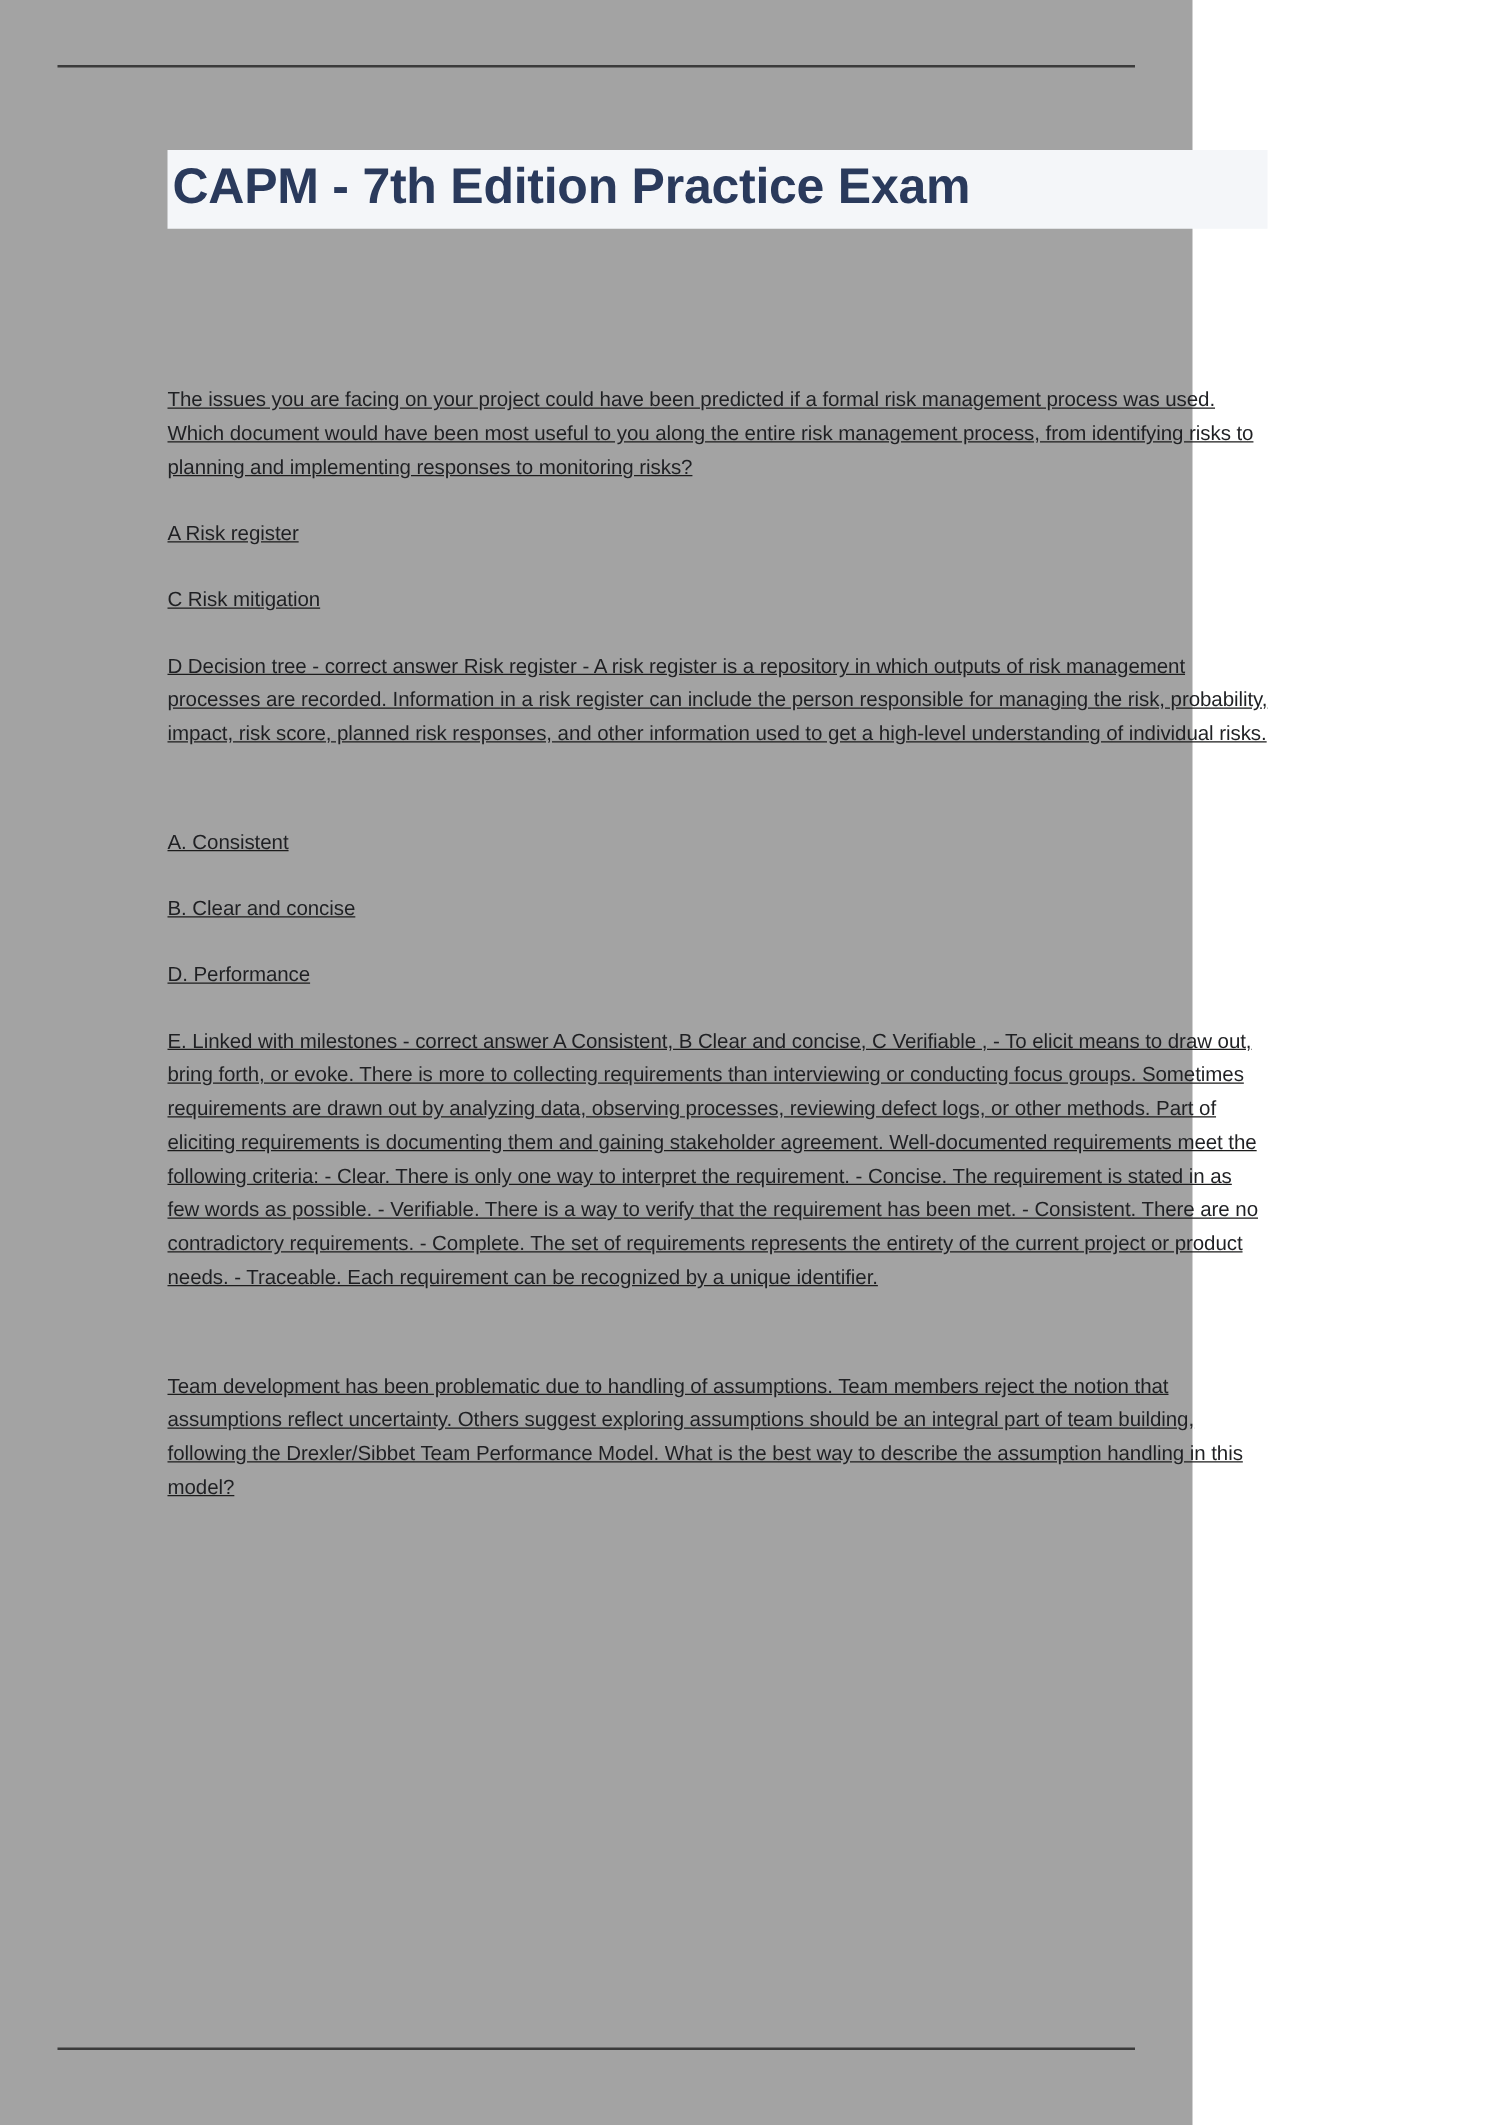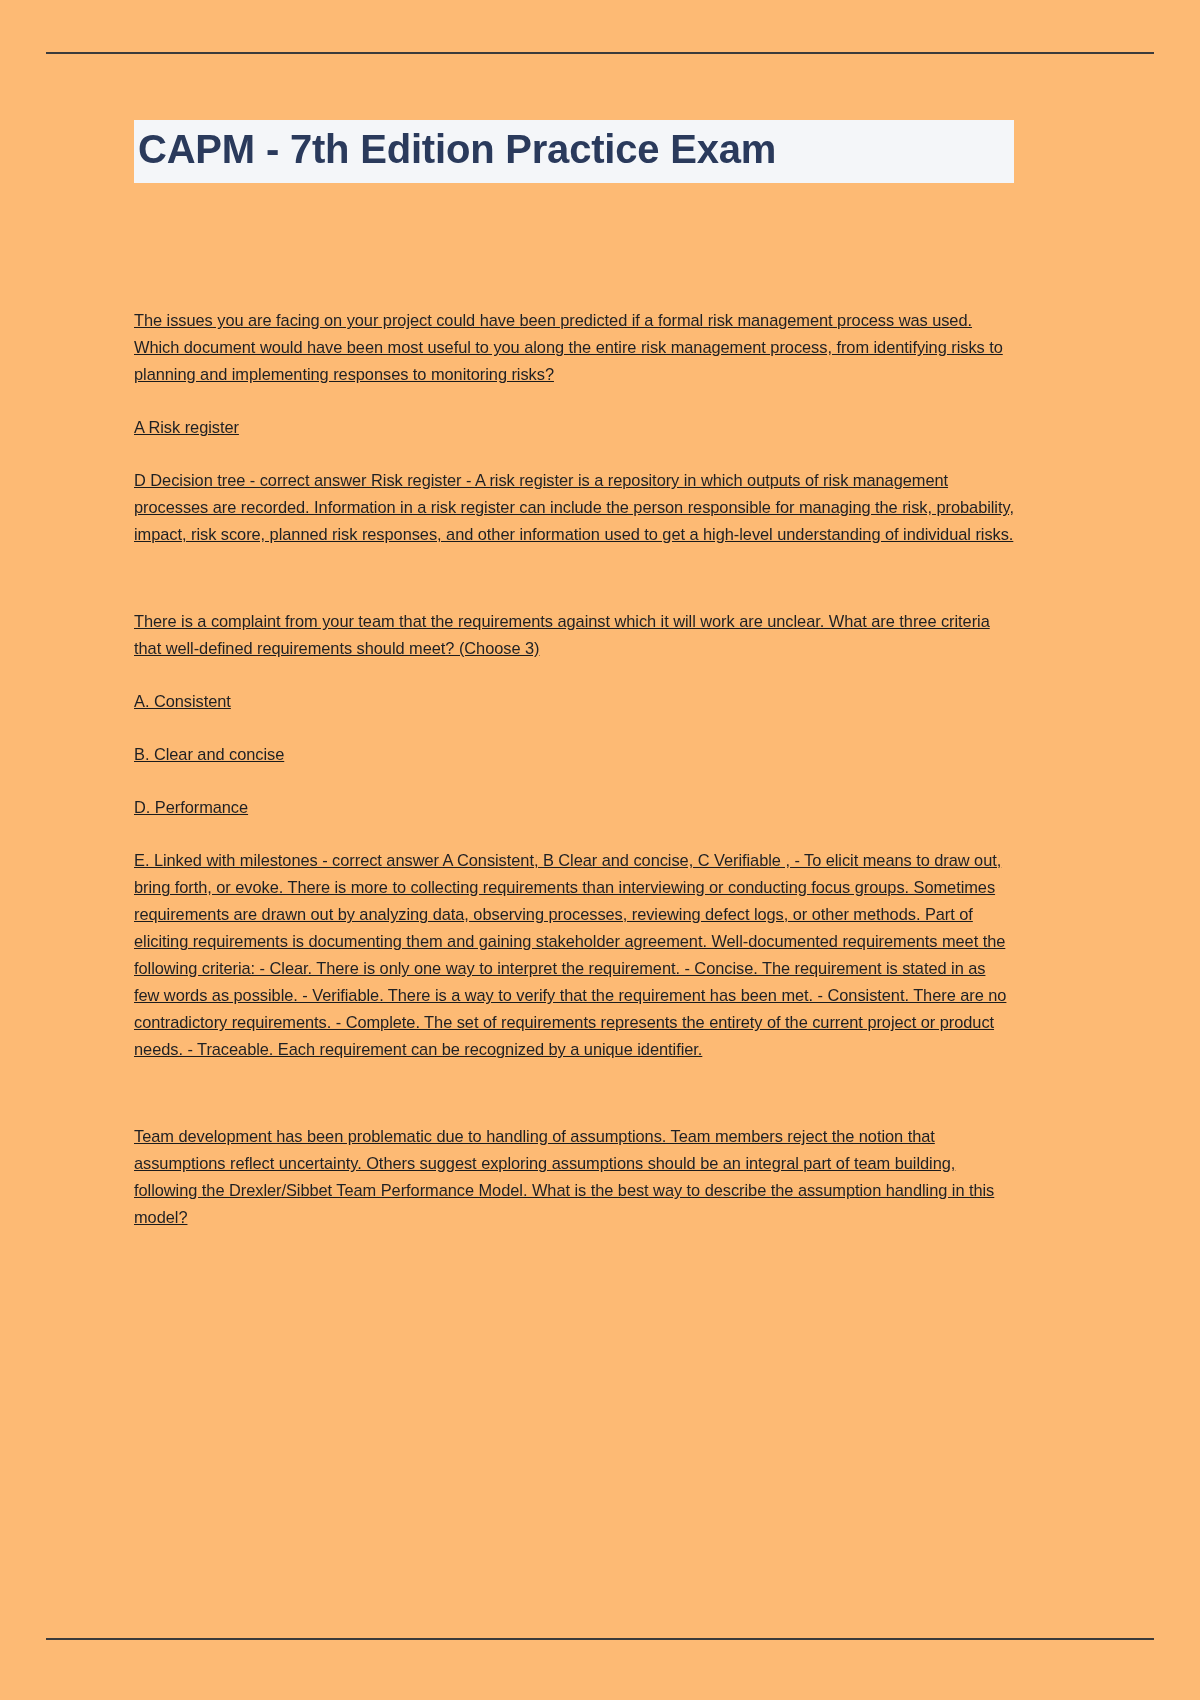--- a/index.html
+++ b/index.html
@@ -10,24 +10,24 @@
   body {
     width: 1200px;
     height: 1700px;
     font-family: "Liberation Sans", sans-serif;
     color: #1c1c1c;
     position: relative;
     overflow: hidden;
   }
   .page {
     position: relative;
-    width: 1200px;
+    width: 954px;
     height: 1700px;
     box-sizing: border-box;
-    background: #fdba74;
+    background: #a3a3a3;
   }
   .rule {
     position: absolute;
     left: 46px;
     right: 46px;
     height: 2px;
     background: #3b3b3b;
   }
   .rule-top { top: 52px; }
   .rule-bottom { top: 1638px; }
@@ -85,27 +85,27 @@
 
     <div class="title-band">
       <h1 class="doc-title">CAPM - 7th Edition Practice Exam</h1>
     </div>
 
     <div class="body-block">
 
       <div>
         <p class="para">The issues you are facing on your project could have been predicted if a formal risk management process was used. Which document would have been most useful to you along the entire risk management process, from identifying risks to planning and implementing responses to monitoring risks?</p>
         <p class="para option">A Risk register</p>
+        <p class="para option">C Risk mitigation</p>
         <p class="para option">D Decision tree - correct answer Risk register - A risk register is a repository in which outputs of risk management processes are recorded. Information in a risk register can include the person responsible for managing the risk, probability, impact, risk score, planned risk responses, and other information used to get a high-level understanding of individual risks.</p>
       </div>
 
       <div class="gap-lg"></div>
 
       <div>
-        <p class="para">There is a complaint from your team that the requirements against which it will work are unclear. What are three criteria that well-defined requirements should meet? (Choose 3)</p>
         <p class="para option">A. Consistent</p>
         <p class="para option">B. Clear and concise</p>
         <p class="para option">D. Performance</p>
         <p class="para option">E. Linked with milestones - correct answer A Consistent, B Clear and concise, C Verifiable , - To elicit means to draw out, bring forth, or evoke. There is more to collecting requirements than interviewing or conducting focus groups. Sometimes requirements are drawn out by analyzing data, observing processes, reviewing defect logs, or other methods. Part of eliciting requirements is documenting them and gaining stakeholder agreement. Well-documented requirements meet the following criteria: - Clear. There is only one way to interpret the requirement. - Concise. The requirement is stated in as few words as possible. - Verifiable. There is a way to verify that the requirement has been met. - Consistent. There are no contradictory requirements. - Complete. The set of requirements represents the entirety of the current project or product needs. - Traceable. Each requirement can be recognized by a unique identifier.</p>
       </div>
 
       <div class="gap-lg"></div>
 
       <div>
         <p class="para">Team development has been problematic due to handling of assumptions. Team members reject the notion that assumptions reflect uncertainty. Others suggest exploring assumptions should be an integral part of team building, following the Drexler/Sibbet Team Performance Model. What is the best way to describe the assumption handling in this model?</p>

